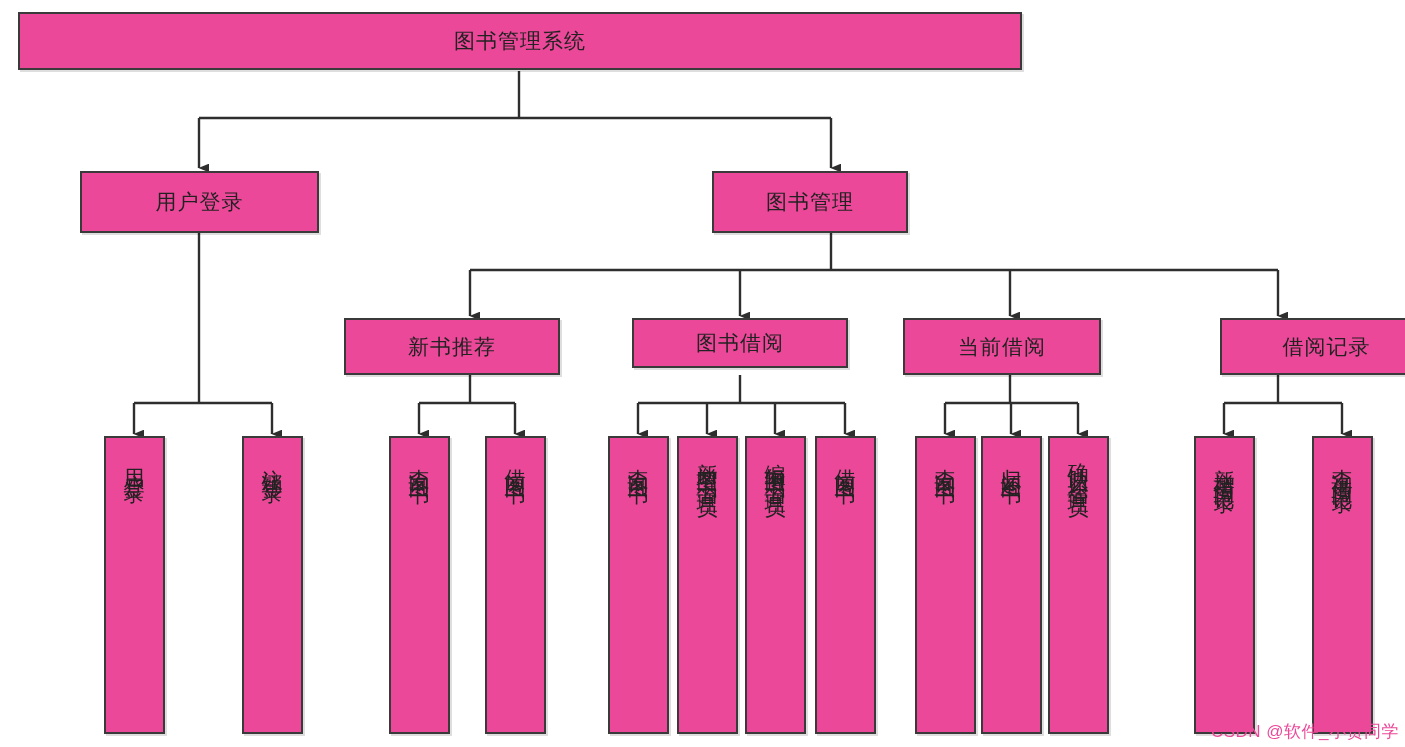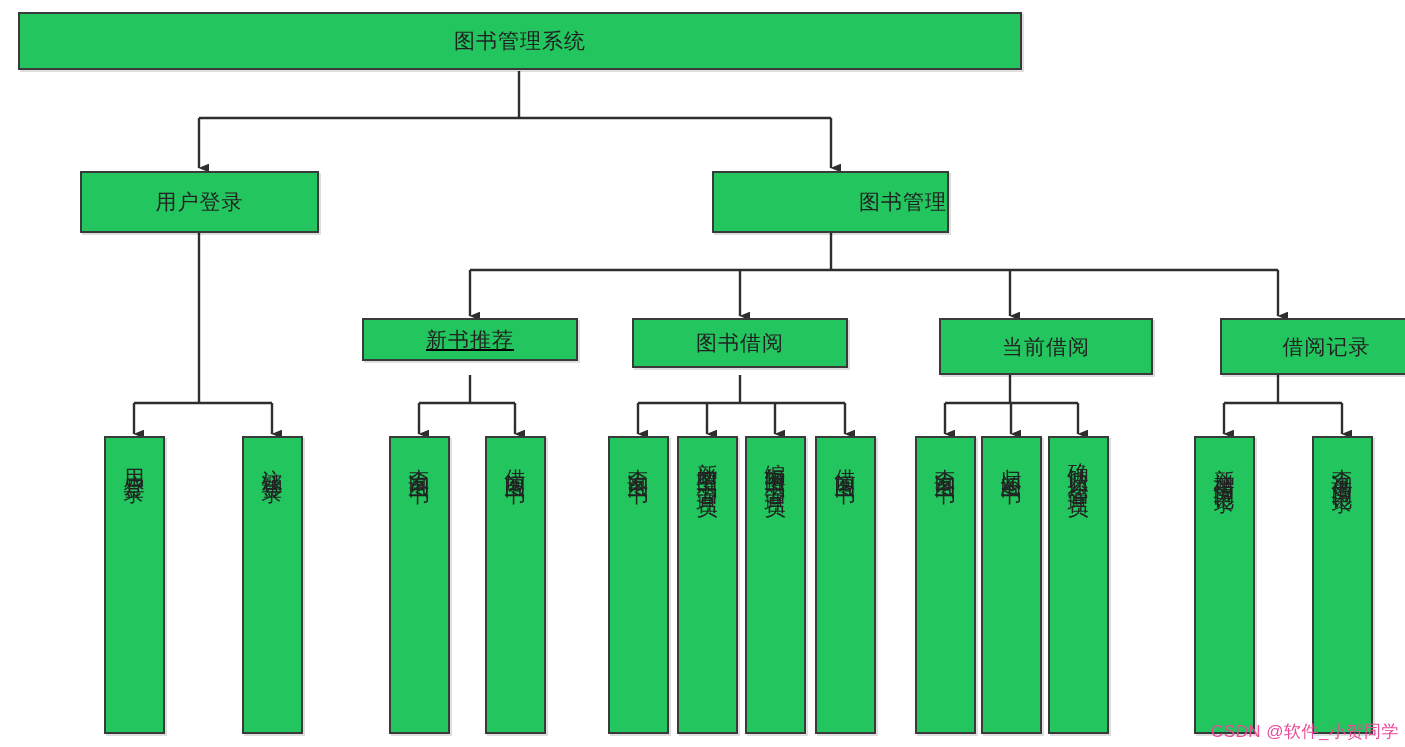--- a/index.html
+++ b/index.html
@@ -5,21 +5,21 @@
   html,body{margin:0;padding:0;background:#ffffff;}
   body{
     width:1405px;height:747px;overflow:hidden;
     font-family:"Liberation Sans","DejaVu Sans",sans-serif;
     position:relative;
   }
   #diagram-root{position:absolute;inset:0;width:1405px;height:747px;}
   svg#tree{position:absolute;left:0;top:0;width:1405px;height:747px;display:block;}
   .node-box{
     position:absolute;box-sizing:border-box;
-    background:#22c55e;
+    background:#ec4899;
     border:2.5px solid #3a3a3a;
     display:flex;align-items:center;justify-content:center;
     box-shadow:2px 2px 0 rgba(0,0,0,0.13);
   }
   .node-label{
     color:#222;
     font-size:21px;
     letter-spacing:1px;
     white-space:nowrap;
     line-height:1.1;
@@ -106,31 +106,31 @@
     </g>
   </svg>
 
   <div class="node-box" style="left:18px;top:12px;width:1004px;height:58px;">
     <span class="node-label">图书管理系统</span>
   </div>
 
   <div class="node-box" style="left:80px;top:171px;width:239px;height:62px;">
     <span class="node-label">用户登录</span>
   </div>
-  <div class="node-box" style="left:712px;top:171px;width:237px;height:62px;justify-content:flex-end;">
+  <div class="node-box" style="left:712px;top:171px;width:196px;height:62px;">
     <span class="node-label">图书管理</span>
   </div>
 
-  <div class="node-box" style="left:362px;top:318px;width:216px;height:43px;text-decoration:underline;">
+  <div class="node-box" style="left:344px;top:318px;width:216px;height:57px;">
     <span class="node-label">新书推荐</span>
   </div>
   <div class="node-box" style="left:632px;top:318px;width:216px;height:50px;">
     <span class="node-label">图书借阅</span>
   </div>
-  <div class="node-box" style="left:903px;top:318px;width:214px;height:57px;margin-left:36px;">
+  <div class="node-box" style="left:903px;top:318px;width:198px;height:57px;">
     <span class="node-label">当前借阅</span>
   </div>
   <div class="node-box" style="left:1172px;top:318px;width:213px;height:57px;margin-left:48px;">
     <span class="node-label">借阅记录</span>
   </div>
 
   <div class="node-box leaf-box" style="left:104px;top:436px;width:61px;height:298px;">
     <span class="node-label">用户登录</span>
   </div>
   <div class="node-box leaf-box" style="left:242px;top:436px;width:61px;height:298px;">

